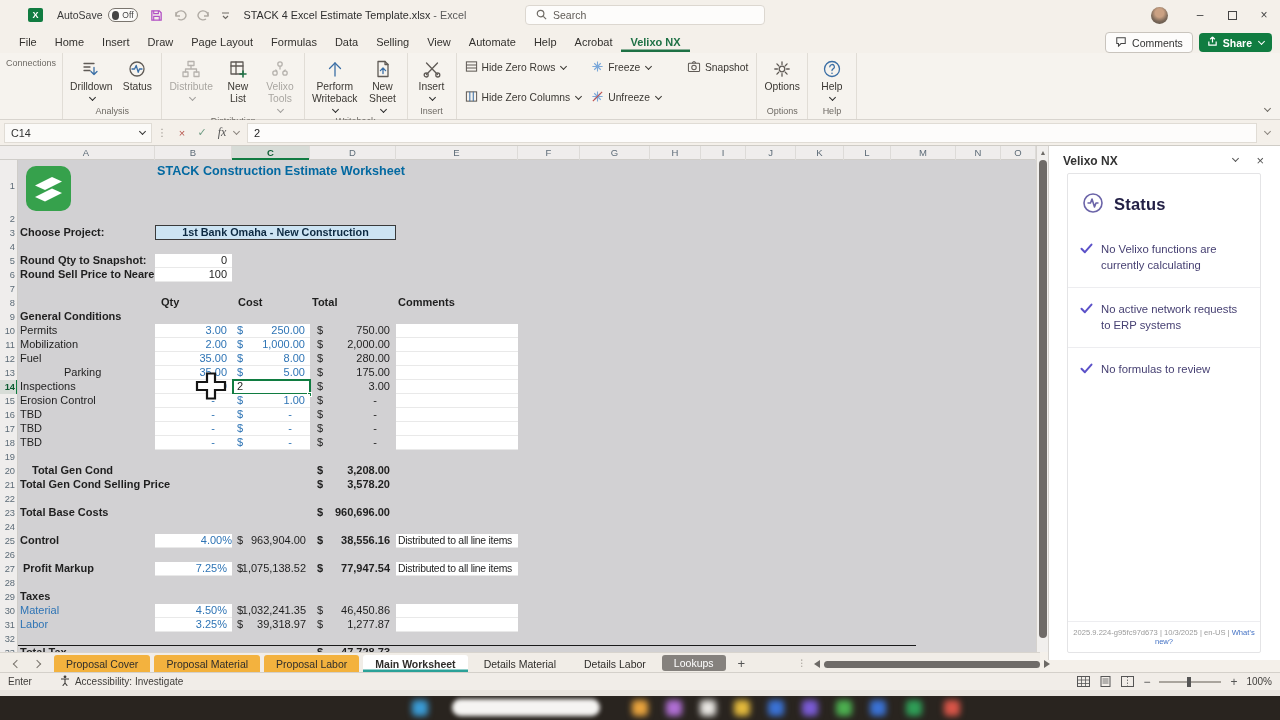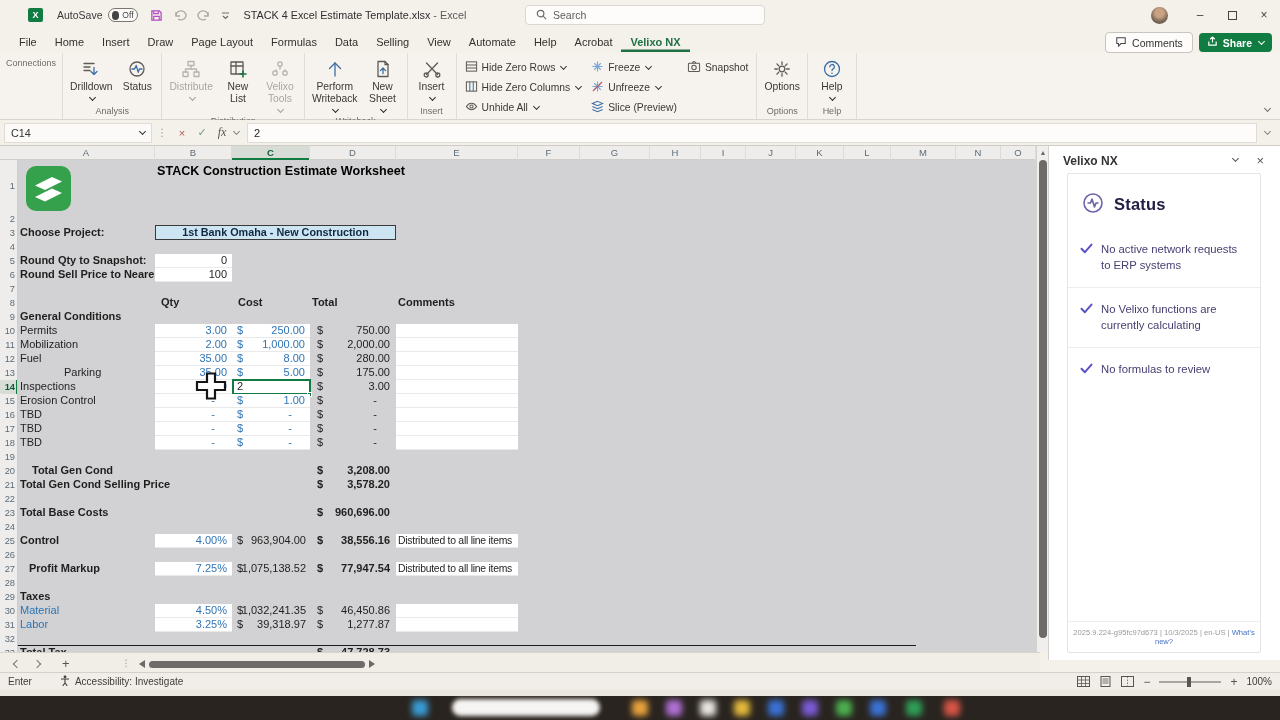--- a/index.html
+++ b/index.html
@@ -36,21 +36,21 @@
 
   
   .ribbon { position:absolute; left:0; top:53px; width:1280px; height:67px; background:#f6f3ee; border-bottom:1px solid #d8d4ce; display:flex; }
   .rgroup { position:relative; display:flex; flex-direction:column; height:100%; border-right:1px solid #e1ddd6; padding:3px 4px 0 4px; }
   .rgroup-items { flex:1; display:flex; align-items:flex-start; gap:2px; }
   .rgroup-label { text-align:center; font-size:9px; color:#6e6a64; padding:2px 2px 3px 2px; white-space:nowrap; }
   .bigbtn { display:flex; flex-direction:column; align-items:center; min-width:40px; padding:3px 3px 0 3px; gap:2px; }
   .bigbtn svg { display:block; }
   .bigbtn .bl { font-size:10.3px; color:#3b3833; text-align:center; line-height:1.15; white-space:pre-line; }
   .bigbtn.disabled { opacity:.42; }
-  .smallcol { display:flex; flex-direction:column; gap:1px; padding-top:2px; }
+  .smallcol { display:flex; flex-direction:column; gap:11px; padding-top:2px; }
   .smallbtn { display:flex; align-items:center; gap:4px; padding:2px 4px; font-size:10.3px; color:#3b3833; white-space:nowrap; }
   .ribbon-collapse { position:absolute; right:10px; bottom:4px; color:#6e6a64; }
 
   
   .fbar { position:absolute; left:0; top:120px; width:1280px; height:26px; background:#f4f0ea; border-bottom:1px solid #cfccc6; display:flex; align-items:center; }
   .namebox { width:148px; height:20px; margin-left:4px; background:#fbfaf8; border:1px solid #e0dcd5; display:flex; align-items:center; justify-content:space-between; padding:0 6px; font-size:10.8px; color:#333; }
   .fb-dots { color:#9a958e; margin:0 5px; font-size:10px; }
   .fb-btn { width:20px; text-align:center; color:#8a857e; font-size:11px; }
   .fb-btn.ok { color:#6f9c84; }
   .fb-fx { font-style:italic; font-family:"Liberation Serif", serif; font-size:12px; color:#555; }
@@ -64,21 +64,21 @@
   .corner { position:absolute; left:0; top:0; width:18px; height:14px; background:#efedec; border-right:1px solid #cfcdc9; }
   .rowhdrs { position:absolute; left:0; top:14px; width:18px; height:492px; background:#efedec; border-right:1px solid #cfcdc9; overflow:hidden; }
   .rowhdr { position:absolute; left:0; width:18px; text-align:right; padding-right:3px; font-size:9.3px; color:#5c6b77; }
   .rowhdr.sel { background:#d7dcd7; color:#0c5c32; font-weight:700; box-shadow:inset -2px 0 0 #107C41; }
   .wsrows { position:absolute; left:18px; top:14px; width:1018px; height:492px; overflow:hidden; background:#d2d1d3; }
   .cell { position:absolute; height:14px; line-height:13px; font-size:11px; color:#1f1f1f; white-space:nowrap; }
   .cell.white { background:#fff; border-bottom:1px solid #e9e9e9; }
   .cell.right { text-align:right; }
   .cell.blue { color:#2e74b5; }
   .cell.bold { font-weight:700; }
-  .ws-title { position:absolute; left:139px; top:4px; font-size:12.6px; font-weight:700; color:#000000; }
+  .ws-title { position:absolute; left:139px; top:4px; font-size:12.6px; font-weight:700; color:#0369a1; }
   .stack-logo { position:absolute; left:8px; top:6px; width:45px; height:45px; }
   .proj-cell { position:absolute; left:137px; width:241px; height:15px; background:#cde4f3; border:1px solid #3a3a3a; text-align:center; font-weight:700; font-size:10.8px; line-height:13px; color:#0d2a42; }
   .edit-cell { position:absolute; background:#fff; border:2px solid #107C41; font-size:11px; line-height:11px; padding-left:3px; color:#1f1f1f; }
   .fill-handle { position:absolute; width:5px; height:5px; background:#107C41; border:1px solid #fff; }
   .vscroll { position:absolute; left:1036px; top:0px; width:12px; height:506px; background:#f1efed; border-left:1px solid #d5d2ce; }
   .vthumb { position:absolute; left:2px; width:8px; border-radius:4px; background:#6f6b68; }
   .scroll-arrow { position:absolute; left:0; width:12px; height:12px; color:#6d6a66; font-size:7px; text-align:center; line-height:12px; }
   .thick-border { position:absolute; border-top:1.6px solid #1a1a1a; }
 
   
@@ -625,31 +625,31 @@
         <div class="cell bold" style="left: 292px; top: 318px; width: 86px;">
           <span style="position: absolute; left: 7px;">$</span>
           <span style="position: absolute; right: 6px;">3,578.20</span>
         </div>
         <div class="cell bold" style="left: 2px; top: 346px; width: 250px;">Total Base Costs</div>
         <div class="cell bold" style="left: 292px; top: 346px; width: 86px;">
           <span style="position: absolute; left: 7px;">$</span>
           <span style="position: absolute; right: 6px;">960,696.00</span>
         </div>
         <div class="cell bold" style="left: 2px; top: 374px; width: 250px;">Control</div>
-        <div class="cell white right blue" style="left: 137px; top: 374px; width: 77px; padding-right: 5px;">4.00%</div>
+        <div class="cell white right blue" style="left: 137px; top: 374px; width: 77px; ">4.00%</div>
         <div class="cell " style="left: 214px; top: 374px; width: 78px;">
           <span style="position: absolute; left: 5px;">$</span>
           <span style="position: absolute; right: 4px;">963,904.00</span>
         </div>
         <div class="cell bold" style="left: 292px; top: 374px; width: 86px;">
           <span style="position: absolute; left: 7px;">$</span>
           <span style="position: absolute; right: 6px;">38,556.16</span>
         </div>
         <div class="cell white" style="left: 378px; top: 374px; width: 122px; font-size: 10.4px; letter-spacing: -0.25px; padding-left: 2px;">Distributed to all line items</div>
-        <div class="cell bold" style="left: 11px; top: 402px; width: 250px;">Profit Markup</div>
+        <div class="cell bold" style="left: 5px; top: 402px; width: 250px;">Profit Markup</div>
         <div class="cell white right blue" style="left: 137px; top: 402px; width: 77px; padding-right: 5px;">7.25%</div>
         <div class="cell " style="left: 214px; top: 402px; width: 78px;">
           <span style="position: absolute; left: 5px;">$</span>
           <span style="position: absolute; right: 4px;">1,075,138.52</span>
         </div>
         <div class="cell bold" style="left: 292px; top: 402px; width: 86px;">
           <span style="position: absolute; left: 7px;">$</span>
           <span style="position: absolute; right: 6px;">77,947.54</span>
         </div>
         <div class="cell white" style="left: 378px; top: 402px; width: 122px; font-size: 10.4px; letter-spacing: -0.25px; padding-left: 2px;">Distributed to all line items</div>
@@ -702,46 +702,55 @@
               <circle cx="11" cy="11" r="9" fill="none" stroke="#6b64a8" stroke-width="1.6"></circle>
               <path d="M5.5 11h3l1.5-4 2.5 8 1.5-4h2.5" fill="none" stroke="#6b64a8" stroke-width="1.6" stroke-linejoin="round"></path>
             </svg></span>
         <span class="t">Status</span>
       </div>
       <div id="paneItems">
           <div class="pane-item">
             <span><svg width="13" height="11" viewBox="0 0 13 11">
                 <path d="M1.5 5.8l3.4 3.4 6.6-7.6" stroke="#5B51C8" stroke-width="2" fill="none" stroke-linecap="round" stroke-linejoin="round"></path>
               </svg></span>
-            <span>No active network requests to ERP systems</span>
+            <span>No Velixo functions are currently calculating</span>
           </div>
           <div class="pane-item">
             <span><svg width="13" height="11" viewBox="0 0 13 11">
                 <path d="M1.5 5.8l3.4 3.4 6.6-7.6" stroke="#5B51C8" stroke-width="2" fill="none" stroke-linecap="round" stroke-linejoin="round"></path>
               </svg></span>
-            <span>No Velixo functions are currently calculating</span>
+            <span>No active network requests to ERP systems</span>
           </div>
           <div class="pane-item">
             <span><svg width="13" height="11" viewBox="0 0 13 11">
                 <path d="M1.5 5.8l3.4 3.4 6.6-7.6" stroke="#5B51C8" stroke-width="2" fill="none" stroke-linecap="round" stroke-linejoin="round"></path>
               </svg></span>
             <span>No formulas to review</span>
           </div>
         </div>
       <div class="pane-footer">
         <span>2025.9.224-g95fc97d673</span> | <span>10/3/2025</span> | <span>en-US</span> | <span class="lnk">What's new?</span>
       </div>
     </div>
   </div>
 
   <div class="tabbar">
     <div class="tab-nav">
       <span class="tnav l"></span>
       <span class="tnav r"></span>
     </div>
+    <div id="sheetTabs" style="display:flex; align-items:flex-end;">
+        <div class="stab yellow">Proposal Cover</div>
+        <div class="stab yellow">Proposal Material</div>
+        <div class="stab yellow">Proposal Labor</div>
+        <div class="stab active">Main Worksheet</div>
+        <div class="stab plain">Details Material</div>
+        <div class="stab plain">Details Labor</div>
+        <div class="stab dark">Lookups</div>
+      </div>
     <div class="stab add">+</div>
     <div class="tab-dots">⋮</div>
     <div class="hscroll">
       <span class="harrow l"></span>
       <span class="hthumb"></span>
       <span class="harrow r"></span>
     </div>
   </div>
 
   <div class="statusbar">

